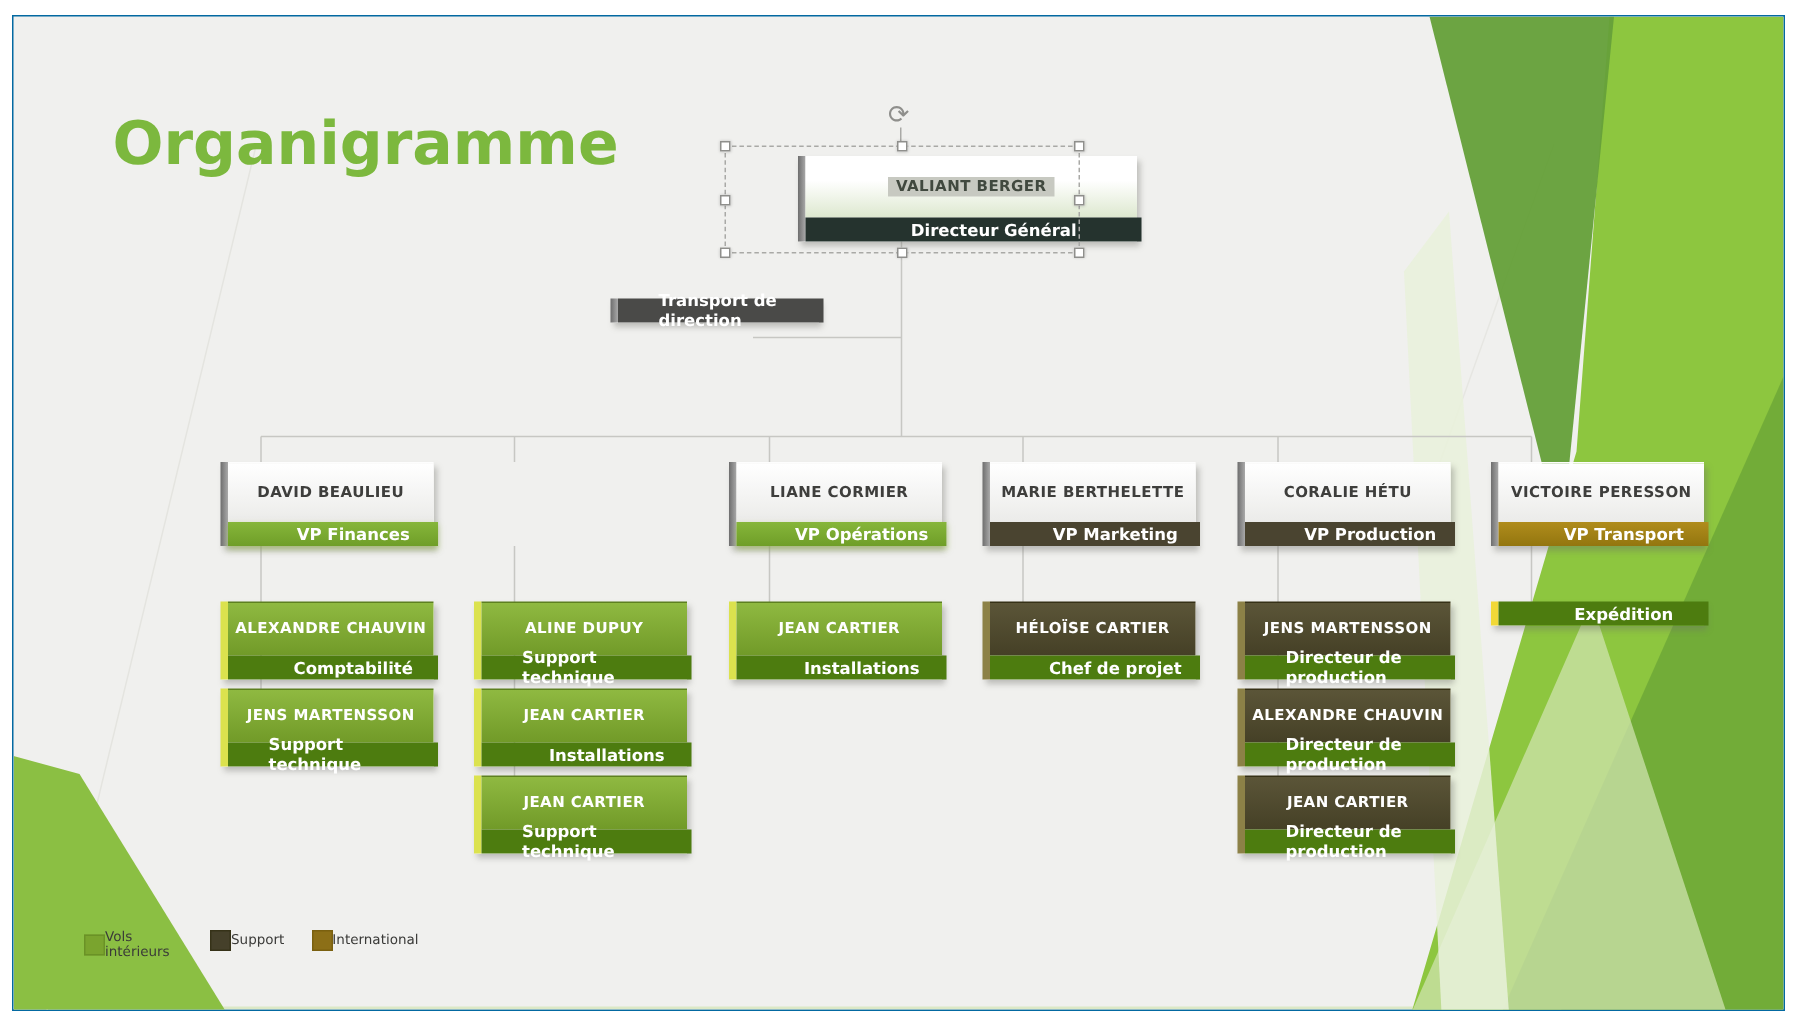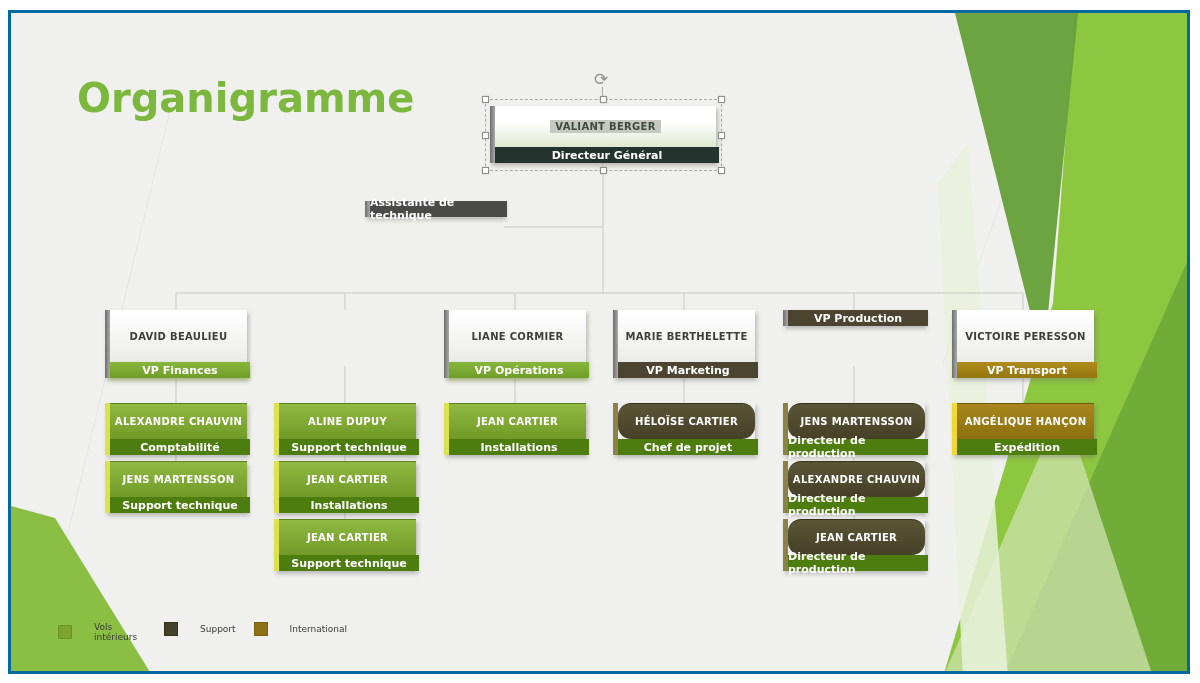--- a/index.html
+++ b/index.html
@@ -1,77 +1,77 @@
 <!DOCTYPE html>
 <html><head>
 <meta charset="utf-8">
 <style>
   * { margin:0; padding:0; box-sizing:border-box; }
   html,body { width:1200px; height:683px; background:#ffffff; overflow:hidden;
               font-family:"DejaVu Sans","Liberation Sans",sans-serif; }
   #slide { position:absolute; left:8px; top:10px; width:1182px; height:664px;
-           background:#f0f0ee; border:3px solid #0369a1; overflow:hidden;text-decoration:underline; }
+           background:#f0f0ee; border:1px solid #0369a1; overflow:hidden;text-decoration:underline; }
   #deco, #connectors { position:absolute; left:0; top:0; width:1182px; height:664px; }
   #deco { z-index:0; } #connectors { z-index:1; }
 
   #title { position:absolute; left:66px; top:62px; font-size:40px; font-weight:bold;
            color:#7cb83e; letter-spacing:0px; z-index:2; }
 
   
   .node { position:absolute; width:142px; z-index:2;
-          box-shadow:2px 3px 4px rgba(110,110,105,.40); }
+          box-shadow:2px 3px 4px rgba(110,110,105,.40);margin-left:44px; }
   .node .body { position:relative; margin-left:5px; display:flex; align-items:center;
                 justify-content:center; text-align:center;
                 font-size:10px; font-weight:bold; color:#3e3e3c; letter-spacing:.3px; }
   .node .bar { position:relative; margin-left:5px; width:calc(100% - 2px); height:16px;
                display:flex; align-items:center; justify-content:center;
-               font-size:11px; font-weight:600; color:#ffffff; }
+               font-size:11px; font-weight:600; color:#ffffff;padding-left:27px; }
   .node .bevel { position:absolute; left:0; top:0; width:5px; height:100%; }
 
   
   .node.white .body { height:37px; background:linear-gradient(#ffffff, #ebebe9);
                       border-top:1px solid #fdfdfd; }
   .node.white .bevel { background:linear-gradient(to right,#6e6e6e,#a9a9a9); }
-  .node.white.vp .body { height:52px; }
+  .node.white.vp .body { height:40px; }
   .node.white .bar.graybar  { background:#4a4a48; }
   .node.white .bar.greenbar { background:linear-gradient(#86b63a,#6f9e28); box-shadow:0 2px 4px rgba(150,185,70,.55); }
   .node.white .bar.olivebar { background:linear-gradient(#5650336,#453f28); background:#4a4430; }
   .node.white .bar.goldbar  { background:linear-gradient(#b08c1c,#93760f); }
 
   
   .node.ceo { width:226px; }
   .node.ceo .body { height:41px; background:linear-gradient(#ffffff 40%, #dde8cf); }
   .node.ceo .bevel { background:linear-gradient(to right,#6e6e6e,#a9a9a9); }
   .node.ceo .bar { background:#25332e; }
   .node.ceo .name-hl { background:#c7c9c1; padding:1px 5px; color:#41493f; }
 
   
   .node.sub .body { height:36px; color:#ffffff; }
   .node.sub .bar { background:#4d7c0f; }
   .node.green .body { background:linear-gradient(#8fb941,#719a28); border-top:1px solid #5d8020; }
   .node.green .bevel { background:#dbe24e; }
-  .node.olive .body { background:linear-gradient(#5b5538,#454026); border-top:1px solid #363117;border-radius:13px; }
+  .node.olive .body { background:linear-gradient(#5b5538,#454026); border-top:1px solid #363117; }
   .node.olive .bevel { background:#8c8147; }
   .node.gold  .body { background:linear-gradient(#a8861c,#8c7010); border-top:1px solid #6e580a; }
   .node.gold  .bevel { background:#f1d837; }
 
   
   #selection { position:absolute; left:474px; top:86px; width:237px; height:72px;
                border:1px dashed #a9a9a6; z-index:3; }
   .handle { position:absolute; width:7px; height:7px; background:#ffffff;
             border:1px solid #8f8f8c; box-shadow:0 0 2px rgba(0,0,0,.2); }
   #rot-handle { position:absolute; left:583px; top:58px; z-index:3; color:#8f8f8c;
                 font-size:17px; line-height:17px; }
   #rot-stem { position:absolute; left:591px; top:74px; width:1px; height:12px;
               background:#a9a9a6; z-index:3; }
 
   
   #legend { position:absolute; left:47px; top:609px; z-index:2; display:flex;
             align-items:flex-start; gap:18px; }
-  .legend-item { display:flex; align-items:center; gap:22px; }
+  .legend-item { display:flex; align-items:center; gap:0; }
   .legend-item .sw { width:14px; height:14px; flex:0 0 auto; }
   .sw-green { background:#7aa42e; border:1px solid #6a9226; }
   .sw-olive { background:#45402a; border:1px solid #363218; }
   .sw-gold  { background:#8c6f17; border:1px solid #7a600f; }
   .legend-item .lbl { font-size:9px; color:#3a3a38; line-height:1.15; width:52px; }
   .legend-item:nth-child(2) .lbl, .legend-item:nth-child(3) .lbl { width:auto; }
 </style>
 </head>
 <body>
 
@@ -127,40 +127,41 @@
     <div class="handle" style="right:-4px;top:-4px"></div>
     <div class="handle" style="left:-4px;top:32px"></div>
     <div class="handle" style="right:-4px;top:32px"></div>
     <div class="handle" style="left:-4px;bottom:-4px"></div>
     <div class="handle" style="left:114px;bottom:-4px"></div>
     <div class="handle" style="right:-4px;bottom:-4px"></div>
   </div>
 
   <div class="node white" style="left:354px;top:188px;width:139px">
     <div class="bevel"></div>
-    <div class="bar graybar">Assistante de technique</div>
+    <div class="bar graybar">Transport de direction</div>
   </div>
 
   <div class="node white vp" style="left:94px;top:297px">
     <div class="bevel"></div>
     <div class="body">DAVID BEAULIEU</div>
     <div class="bar greenbar">VP Finances</div>
   </div>
   <div class="node white vp" style="left:433px;top:297px">
     <div class="bevel"></div>
     <div class="body">LIANE CORMIER</div>
     <div class="bar greenbar">VP Opérations</div>
   </div>
   <div class="node white vp" style="left:602px;top:297px">
     <div class="bevel"></div>
     <div class="body">MARIE BERTHELETTE</div>
     <div class="bar olivebar">VP Marketing</div>
   </div>
   <div class="node white vp" style="left:772px;top:297px">
     <div class="bevel"></div>
+    <div class="body">CORALIE HÉTU</div>
     <div class="bar olivebar">VP Production</div>
   </div>
   <div class="node white vp" style="left:941px;top:297px">
     <div class="bevel"></div>
     <div class="body">VICTOIRE PERESSON</div>
     <div class="bar goldbar">VP Transport</div>
   </div>
 
   <div class="node sub green" style="left:94px;top:390px">
     <div class="bevel"></div>
@@ -212,21 +213,20 @@
     <div class="bar">Directeur de production</div>
   </div>
   <div class="node sub olive" style="left:772px;top:506px">
     <div class="bevel"></div>
     <div class="body">JEAN CARTIER</div>
     <div class="bar">Directeur de production</div>
   </div>
 
   <div class="node sub gold" style="left:941px;top:390px">
     <div class="bevel"></div>
-    <div class="body">ANGÉLIQUE HANÇON</div>
     <div class="bar">Expédition</div>
   </div>
 
   <div id="legend">
     <div class="legend-item">
       <div class="sw sw-green"></div>
       <div class="lbl">Vols intérieurs</div>
     </div>
     <div class="legend-item">
       <div class="sw sw-olive"></div>

